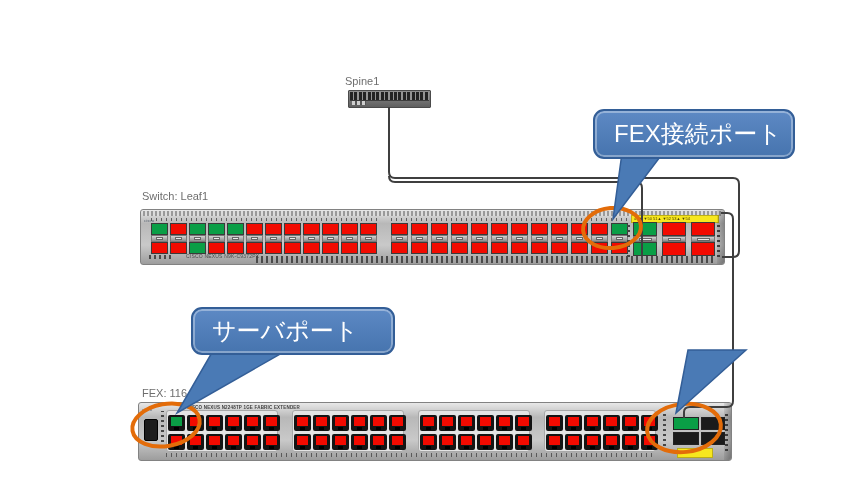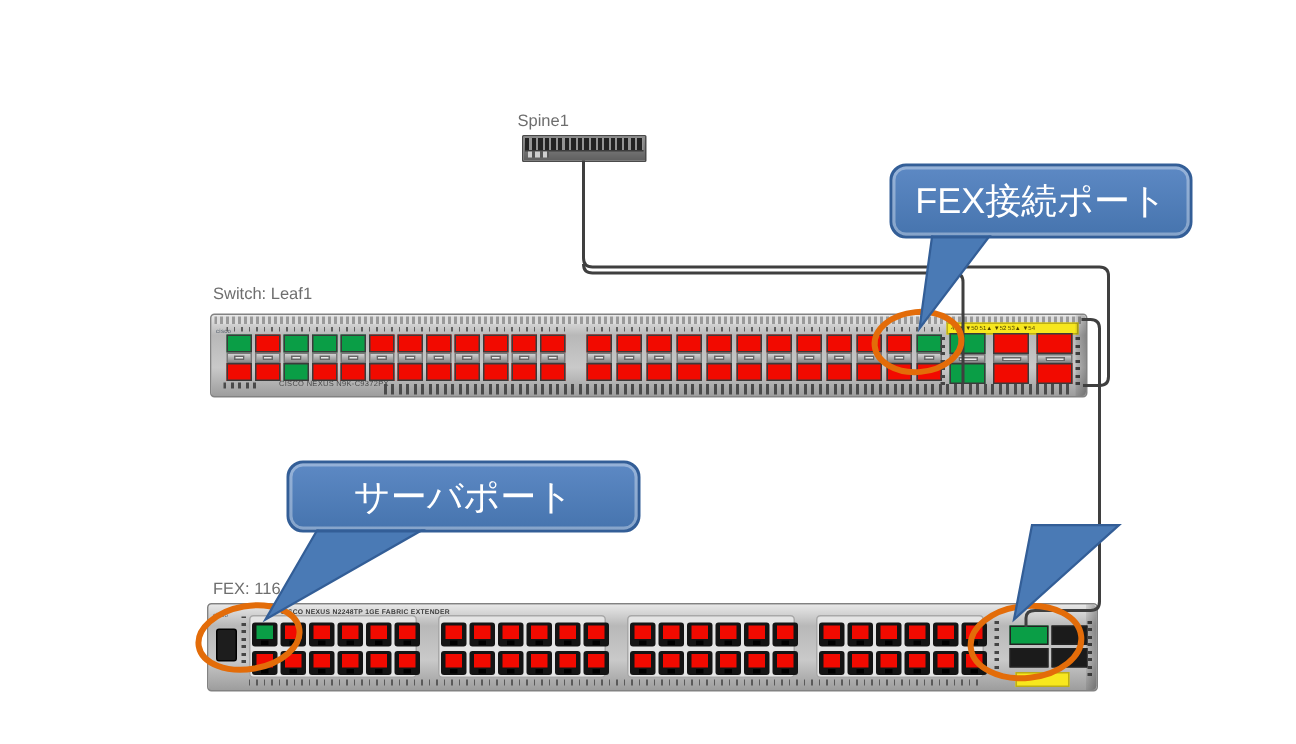--- a/index.html
+++ b/index.html
@@ -57,23 +57,23 @@
   .st-green{background:var(--port-green);}
   .st-dark{background:var(--port-dark);}
 
   
   #overlay{position:absolute;left:0;top:0;z-index:3;pointer-events:none;}
   .conn{fill:none;stroke:var(--line);stroke-width:2;}
   .hl{fill:none;stroke:var(--ellipse);stroke-width:4;}
   .ptr{fill:#4a7ab5;stroke:var(--co-border);stroke-width:1.5;}
 
   
-  .callout{position:absolute;display:flex;align-items:center;justify-content:center;z-index:5;box-sizing:border-box;
+  .callout{position:absolute;display:flex;align-items:center;z-index:5;box-sizing:border-box;
            color:#fff;font-size:24px;background:linear-gradient(180deg,var(--co-fill-top),var(--co-fill-bot));
-           border:2px solid var(--co-border);border-radius:11px;box-shadow:inset 0 0 0 2px rgba(255,255,255,.35);}
+           border:2px solid var(--co-border);border-radius:11px;box-shadow:inset 0 0 0 2px rgba(255,255,255,.35);padding-left:19px;}
 </style>
 </head>
 <body>
 
 <div id="stage">
 
   <div class="devlabel" style="left:345px;top:75px;">Spine1</div>
   <div class="devlabel" style="left:142px;top:190px;">Switch: Leaf1</div>
   <div class="devlabel" style="left:142px;top:387px;">FEX: 116</div>
 
@@ -543,17 +543,17 @@
     <ellipse class="hl" cx="684" cy="428" rx="37" ry="24" transform="rotate(-6 684 428)"></ellipse>
 
     <polygon class="ptr" points="622,153 663,153 613,219"></polygon>
     <polygon class="ptr" points="214,349 289,349 177,413"></polygon>
     <polygon class="ptr" points="688,350 746,350 676,413"></polygon>
   </svg>
 
   <div class="callout" style="left:593px;top:109px;width:202px;height:50px;">
     <span>FEX接続ポート</span>
   </div>
-  <div class="callout" style="left:191px;top:307px;width:236px;height:48px;">
+  <div class="callout" style="left:191px;top:307px;width:204px;height:48px;">
     <span>サーバポート</span>
   </div>
 
 </div>
 
 </body></html>

